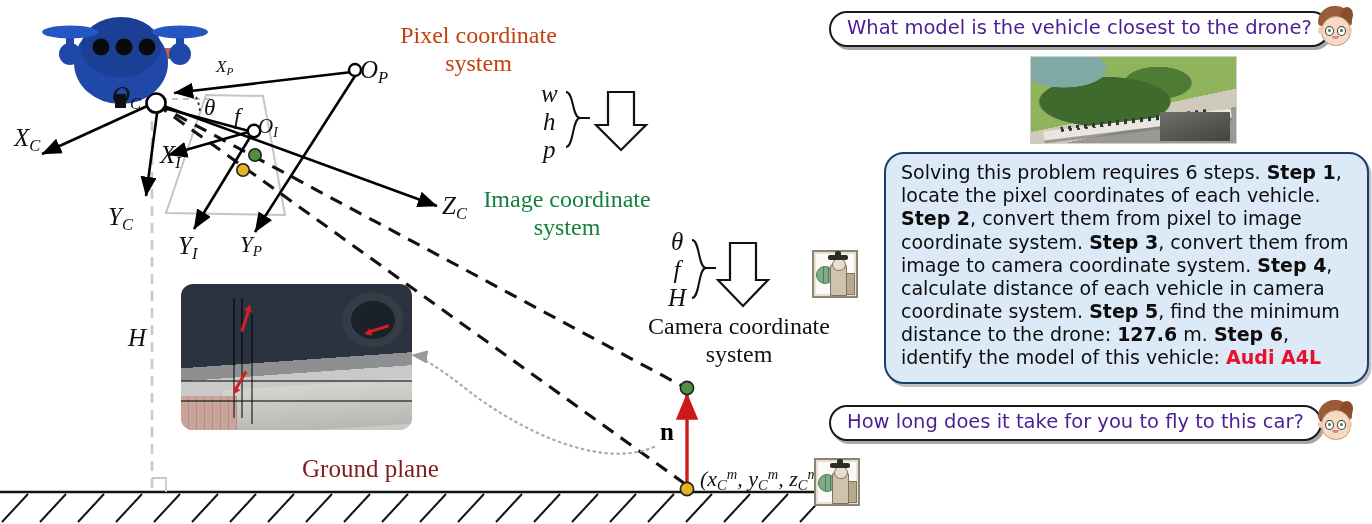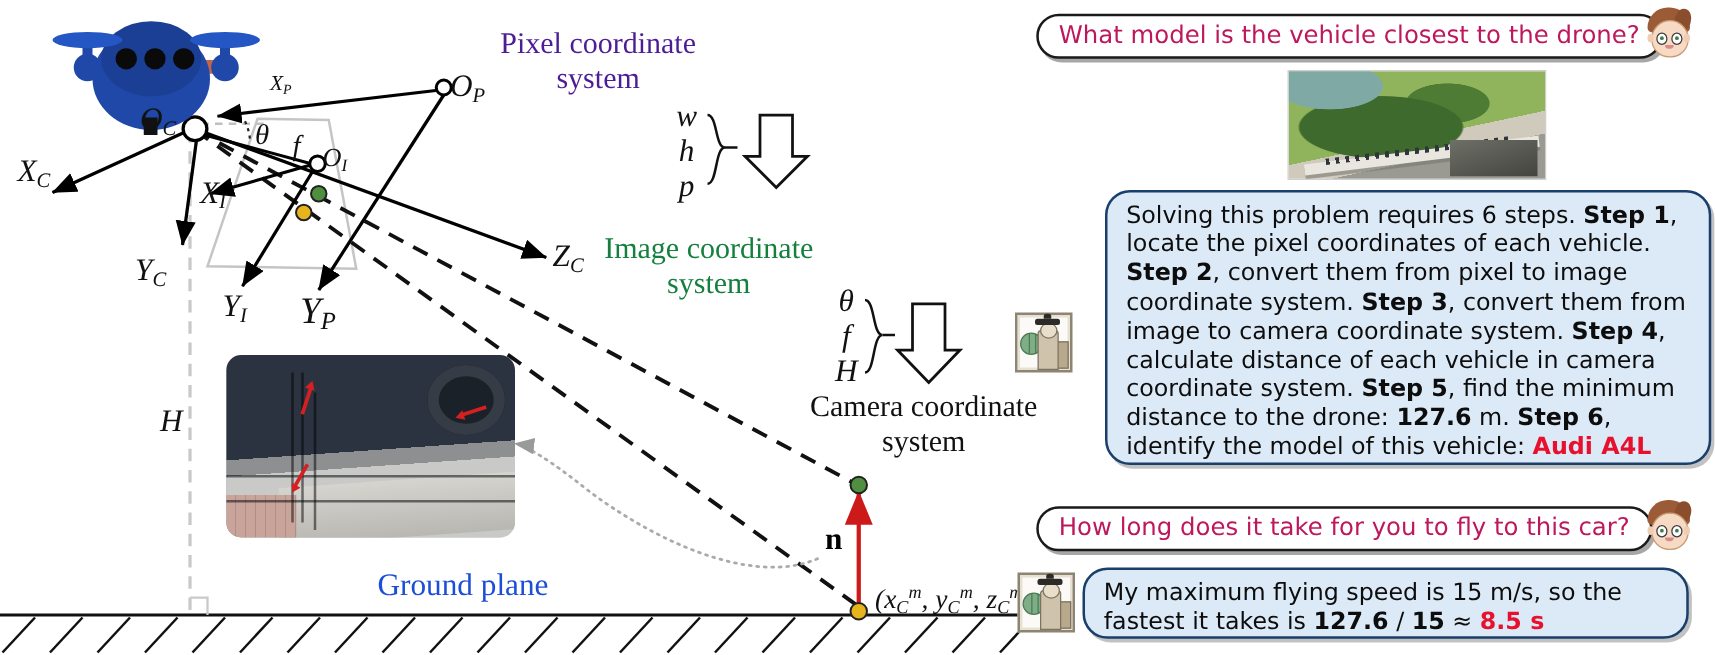--- a/index.html
+++ b/index.html
@@ -51,26 +51,26 @@
     background:#e8e6de;transform:rotate(-7deg);box-shadow:0 3px 0 rgba(120,120,115,.6);}
   .photo-aerial .cars{position:absolute;left:14%;bottom:23%;width:72%;height:5px;
     transform:rotate(-7deg);
     background:repeating-linear-gradient(90deg,#30343c 0 3px,rgba(255,255,255,0) 3px 8px);}
   .photo-aerial .bldg{position:absolute;right:3%;bottom:2%;width:34%;height:34%;
     background:linear-gradient(160deg,#6e6f67,#43443e);}
 
   
   .qbubble{position:absolute;background:#fff;border:2.4px solid #1a1a1a;
     border-radius:22px;box-shadow:2.5px 3px 0 rgba(60,60,60,.45);
-    font-family:"DejaVu Sans",sans-serif;font-size:19.5px;color:#be185d;
+    font-family:"DejaVu Sans",sans-serif;font-size:19.5px;color:#4c1d95;
     padding:4px 16px 6px 16px;line-height:1.15;white-space:nowrap;}
   .abubble{position:absolute;background:#dce9f6;border:2.4px solid #1a3f6b;
     border-radius:20px;box-shadow:2.5px 3px 0 rgba(80,80,80,.35);
     font-family:"DejaVu Sans",sans-serif;font-size:19px;color:#0d0d0d;
-    line-height:1.22;padding:7px 14px 0 15px;}
+    line-height:1.22;padding:7px 14px 12px 15px;}
   .hl{color:#e8112d;font-weight:bold;}
 
   
   .avatar{position:absolute;}
   .face{width:38px;height:40px;position:relative;}
   .face .hair{position:absolute;left:2px;top:0;width:34px;height:20px;
     border-radius:17px 17px 4px 4px;background:#9b5b37;}
   .face .hair2{position:absolute;left:24px;top:1px;width:13px;height:17px;
     border-radius:50% 60% 40% 30%;background:#8a4e2d;transform:rotate(18deg);}
   .face .skin{position:absolute;left:5px;top:10px;width:28px;height:28px;
@@ -265,45 +265,45 @@
   <div class="abs mathlabel" style="left:14px;top:124px;font-size:25px;">X<span class="sub">C</span></div>
   <div class="abs mathlabel" style="left:108px;top:203px;font-size:25px;">Y<span class="sub">C</span></div>
   <div class="abs mathlabel" style="left:442px;top:192px;font-size:25px;">Z<span class="sub">C</span></div>
 
   <div class="abs mathlabel" style="left:258px;top:114px;font-size:21px;">O<span class="sub">I</span></div>
   <div class="abs mathlabel" style="left:160px;top:141px;font-size:25px;">X<span class="sub">I</span></div>
   <div class="abs mathlabel" style="left:178px;top:232px;font-size:25px;">Y<span class="sub">I</span></div>
 
   <div class="abs mathlabel" style="left:360px;top:56px;font-size:25px;">O<span class="sub">P</span></div>
   <div class="abs mathlabel" style="left:216px;top:57px;font-size:17px;">X<span class="sub">P</span></div>
-  <div class="abs mathlabel" style="left:240px;top:232px;font-size:30px;">Y<span class="sub">P</span></div>
+  <div class="abs mathlabel" style="left:240px;top:232px;font-size:23px;">Y<span class="sub">P</span></div>
 
   <div class="abs mathlabel" style="left:204px;top:95px;font-size:23px;">θ</div>
   <div class="abs mathlabel" style="left:234px;top:104px;font-size:23px;">f</div>
   <div class="abs mathlabel" style="left:128px;top:324px;font-size:25px;">H</div>
   <div class="abs" style="left:660px;top:418px;font-size:25px;font-weight:bold;
        font-family:'Liberation Serif',serif;">n</div>
 
-  <div class="abs" style="left:302px;top:455px;font-size:25px;color:#1d4ed8;
+  <div class="abs" style="left:302px;top:455px;font-size:25px;color:#7f1d1d;
        font-family:'Liberation Serif',serif;">Ground plane</div>
 
   <div class="abs mathlabel" style="left:541px;top:80px;font-size:25px;line-height:1.12;text-align:center;">
     <div>w</div>
       <div>h</div>
       <div>p</div>
   </div>
 
   <div class="abs mathlabel" style="left:668px;top:228px;font-size:25px;line-height:1.12;text-align:center;">
     <div>θ</div>
       <div>f</div>
       <div>H</div>
   </div>
 
   <div class="abs" style="left:396px;top:22px;width:165px;text-align:center;font-size:24px;
-       color:#4c1d95;line-height:1.16;font-family:'Liberation Serif',serif;">
+       color:#c2410c;line-height:1.16;font-family:'Liberation Serif',serif;">
     <div>Pixel coordinate</div>
     <div>system</div>
   </div>
 
   <div class="abs" style="left:483px;top:186px;width:168px;text-align:center;font-size:24px;
        color:#15803d;line-height:1.16;font-family:'Liberation Serif',serif;">
     <div>Image coordinate</div>
     <div>system</div>
   </div>
 
@@ -357,23 +357,20 @@
       <div class="eye el">
           <i></i>
         </div>
         <div class="eye er">
           <i></i>
         </div>
       <div class="mouth"></div>
     </div>
   </div>
 
-  <div class="abubble" style="left:866px;top:454px;width:452px;">
-    <span id="a2"><span>My maximum flying speed is 15 m/s, so the fastest it takes is </span><span style="font-weight: bold;">127.6</span><span> / </span><span style="font-weight: bold;">15</span><span> ≈ </span><span class="hl">8.5 s</span></span>
-  </div>
   <div class="avatar" style="left:814px;top:458px;">
     <div class="scholar">
       <div class="globe"></div>
         <div class="desk"></div>
       <div class="body"></div>
         <div class="head"></div>
         <div class="cap"></div>
     </div>
   </div>
 

